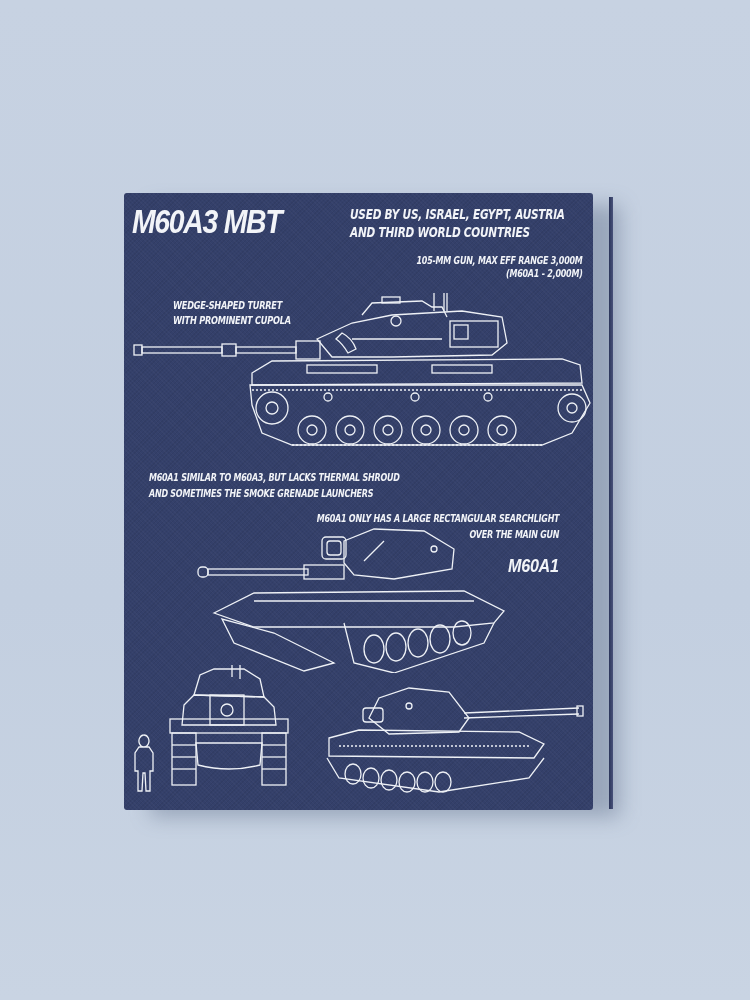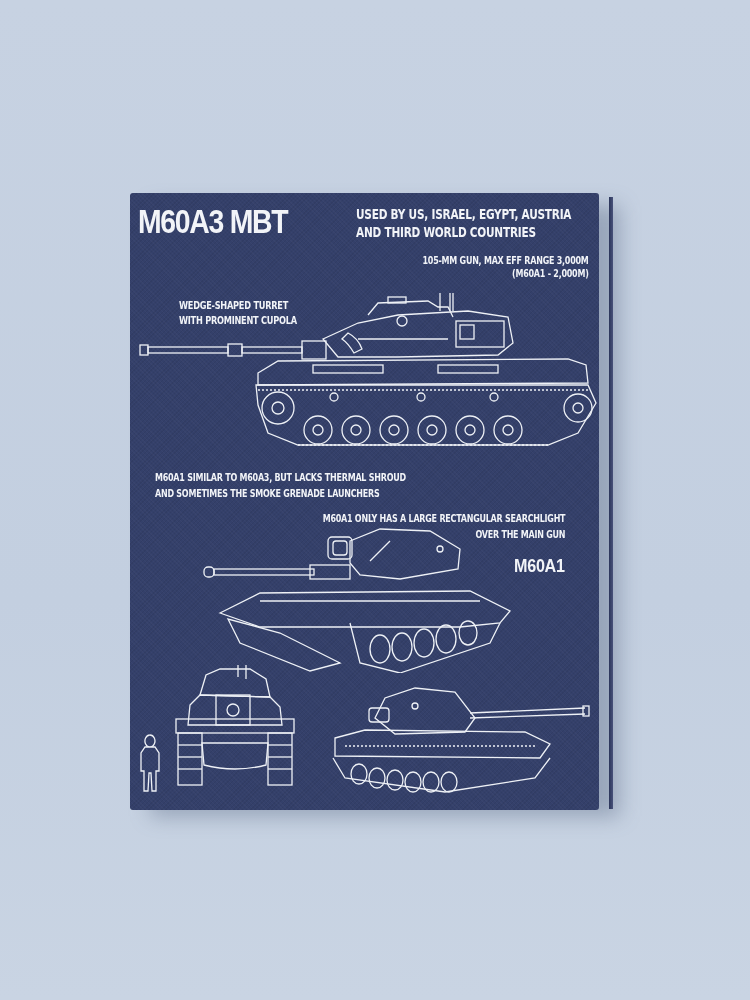--- a/index.html
+++ b/index.html
@@ -7,28 +7,29 @@
     width: 750px; height: 1000px; overflow: hidden;
     background: linear-gradient(180deg, #c7d2e2 0%, #c3cfe0 60%, #c9d4e3 100%);
     position: relative;
     font-family: "Liberation Sans", sans-serif;
   }
   .shadow {
     position: absolute; left: 150px; top: 205px; width: 470px; height: 612px;
     background: rgba(70,85,115,0.35); filter: blur(10px); border-radius: 4px;
   }
   .canvas {
-    position: absolute; left: 130px; top: 193px; width: 469px; height: 617px;
+    position: absolute; left: 124px; top: 193px; width: 469px; height: 617px;
     background-color: #34406a;
     background-image:
       repeating-linear-gradient(45deg, rgba(255,255,255,0.025) 0 1px, transparent 1px 3px),
       repeating-linear-gradient(-45deg, rgba(0,0,0,0.06) 0 1px, transparent 1px 3px);
     border-radius: 3px;
     overflow: hidden;
     color: #f2f4f8;
+    font-style: italic;
   }
   .edge-right {
     position: absolute; left: 609px; top: 197px; width: 4px; height: 612px;
     background: linear-gradient(90deg, #2b355a, #48527a);
   }
   .txt {
     position: absolute; font-family: "DejaVu Sans", sans-serif;
     font-weight: bold; text-transform: uppercase; letter-spacing: -0.3px;
     line-height: 1.25; white-space: nowrap;
   }

